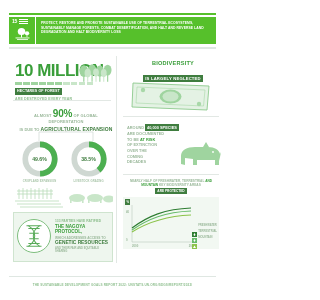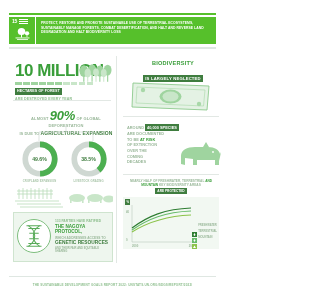--- a/index.html
+++ b/index.html
@@ -57,21 +57,21 @@
   .tag-dark {
     background:#3f7d3f; color:#fff; font-size:3.6px; font-weight:bold;
     padding:1.4px 2px 1.2px 2px; letter-spacing:0.1px; text-transform:uppercase;
   }
   .cap-rest { font-size:3.6px; font-weight:bold; color:#8fbf8f; letter-spacing:0.1px; text-transform:uppercase; }
   .thin-rule { position:absolute; left:4px; top:48px; width:98px; height:1px; background:#e2e8e4; }
 
   
   .defo { position:absolute; left:10px; top:56px; width:94px; text-align:center; }
   .defo-l1 { font-size:4px; color:#9ab89a; font-weight:bold; letter-spacing:0.1px; text-transform:uppercase; }
-  .defo-l1 b { font-size:13px; color:#3a9e3a; letter-spacing:-0.2px;font-style:italic; }
+  .defo-l1 b { font-size:10px; color:#3a9e3a; letter-spacing:-0.2px; }
   .defo-l2 { margin-top:1.5px; font-size:4px; color:#9ab89a; font-weight:bold; text-transform:uppercase; }
   .defo-l2 b { font-size:5px; color:#3f7d3f; letter-spacing:0.1px; }
 
   
   .conn { position:absolute; left:10px; top:74px; width:94px; height:16px; }
 
   
   .donuts { position:absolute; left:6px; top:88px; width:98px; display:flex; justify-content:space-around; }
   .donut-box { width:46px; text-align:center; }
   .donut { position:relative; width:38px; height:38px; margin:0 auto; }

